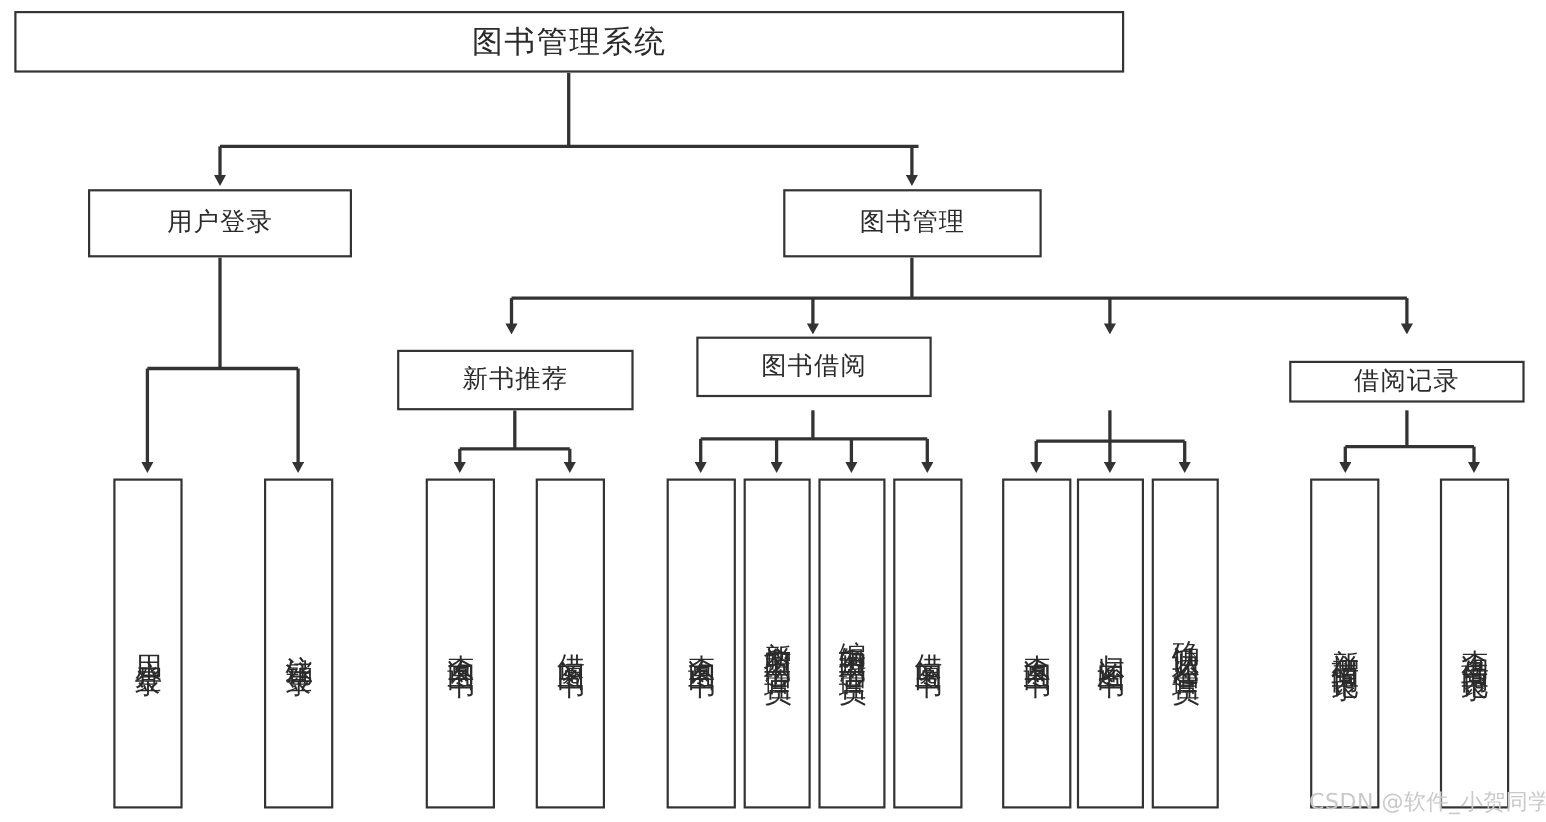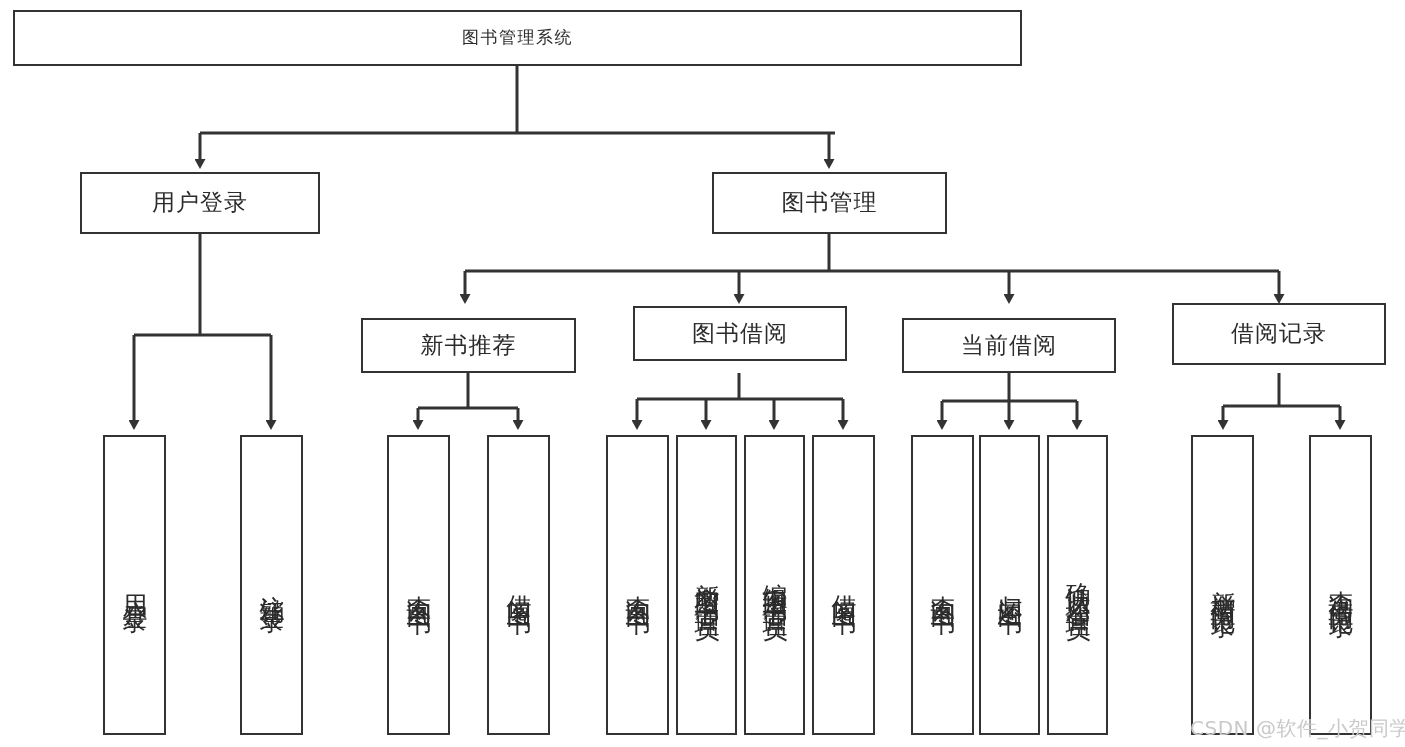--- a/index.html
+++ b/index.html
@@ -36,21 +36,21 @@
     align-items: center;
     justify-content: center;
     text-align: center;
     line-height: 1.28;
   }
   .node.h {
     font-size: 23px;
     letter-spacing: 1px;
   }
   .node.root {
-    font-size: 17px;
+    font-size: 28px;
     letter-spacing: 1.5px;
   }
   .node.v {
     font-size: 25px;
     writing-mode: vertical-rl;
     text-orientation: upright;
     letter-spacing: 5px;
     padding: 4px 0;
   }
   .node.v .vtext {
@@ -126,23 +126,22 @@
   <div class="node root" style="left:13px; top:10px; width:1009px; height:56px;">图书管理系统</div>
 
   <div class="node h" style="left:80px; top:172px; width:240px; height:62px;">用户登录</div>
 
   <div class="node h" style="left:361px; top:318px; width:215px; height:55px;">新书推荐</div>
 
   <div class="node h" style="left:712px; top:172px; width:235px; height:62px;">图书管理</div>
 
   <div class="node h" style="left:633px; top:306px; width:214px; height:55px;">图书借阅</div>
 
-  <div class="node h" style="left:902px; top:318px; width:214px; height:55px;">当前借阅</div>
 
-  <div class="node h" style="left:1172px; top:303px; width:214px; height:62px;font-family:Liberation Serif, serif;">借阅记录</div>
+  <div class="node h" style="left:1172px; top:328px; width:214px; height:38px;font-family:Liberation Serif, serif;">借阅记录</div>
 
   <div class="node v" style="left:103px; top:435px; width:63px; height:300px;">
     <span class="vtext">用户登录</span>
   </div>
 
   <div class="node v" style="left:240px; top:435px; width:63px; height:300px;">
     <span class="vtext">注销登录</span>
   </div>
 
   <div class="node v" style="left:387px; top:435px; width:63px; height:300px;">

